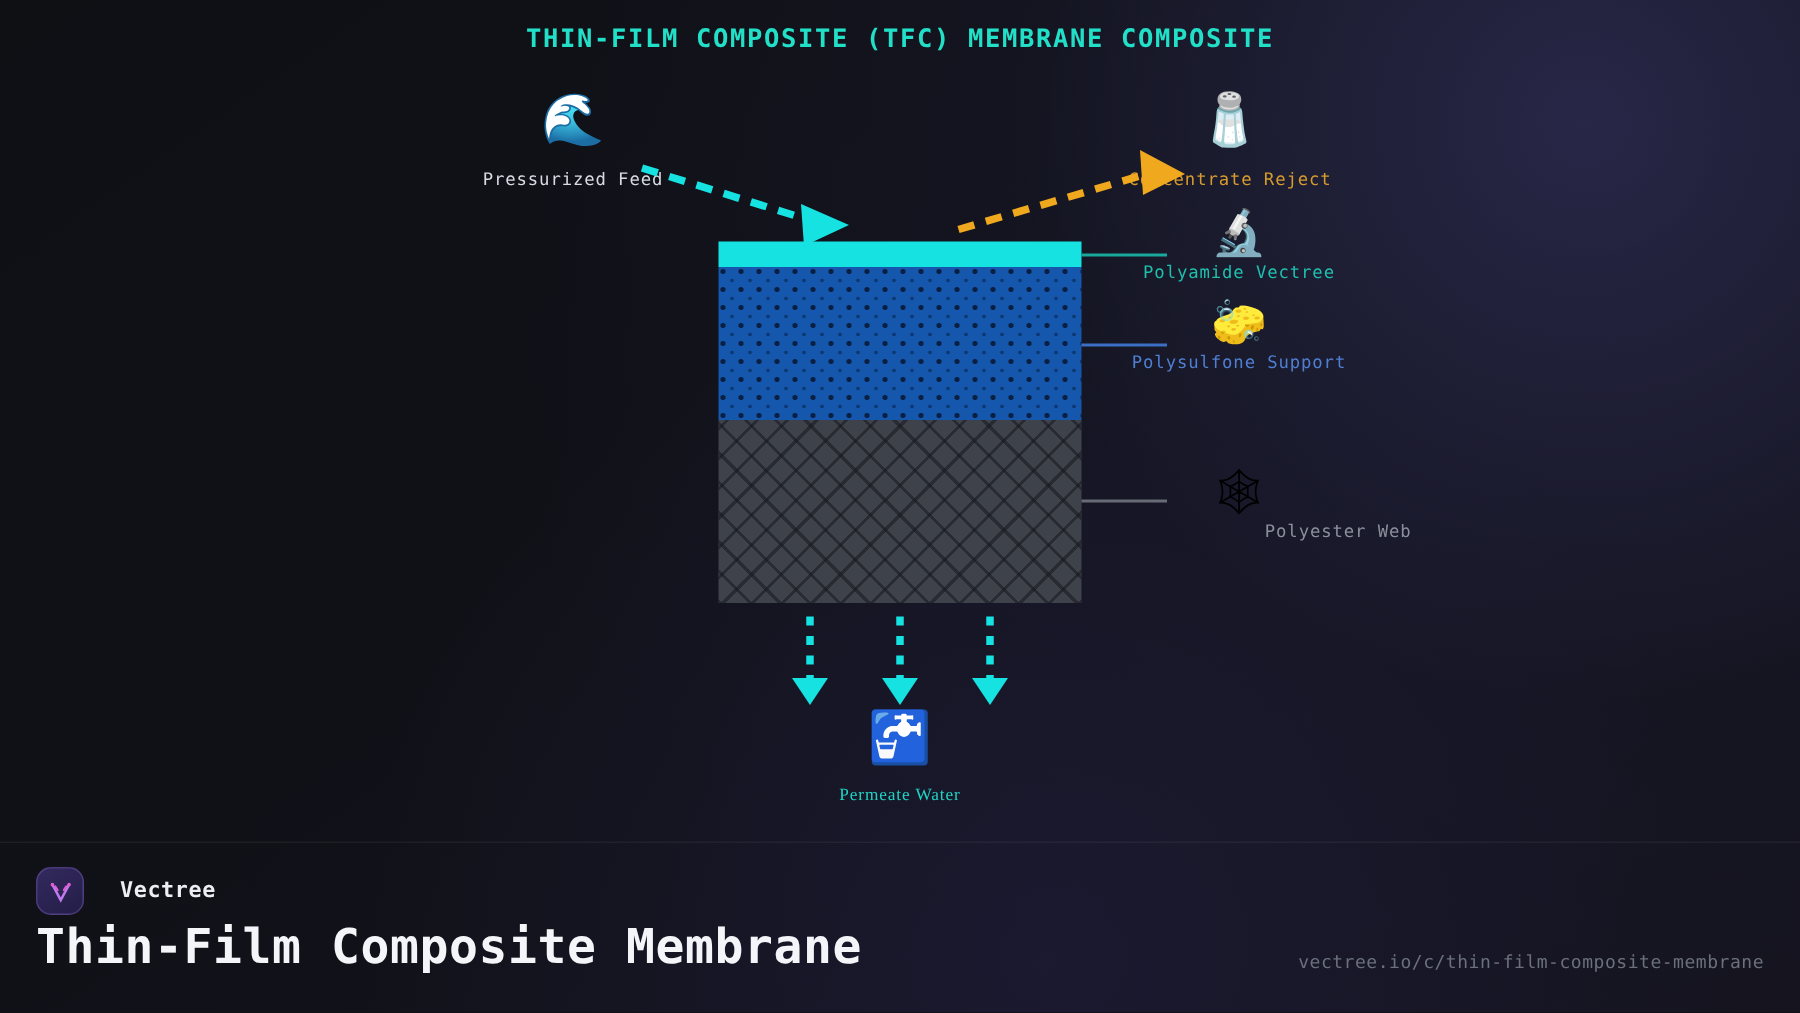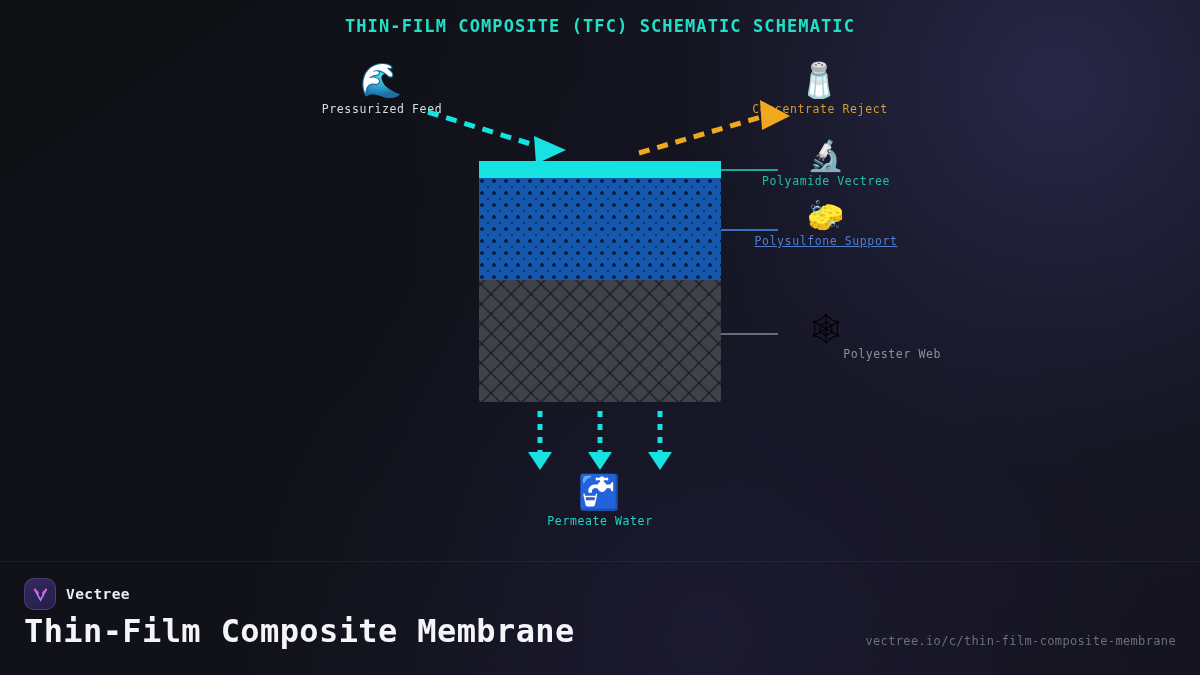--- a/index.html
+++ b/index.html
@@ -25,28 +25,28 @@
     text-align:center;
     font-size:17px; font-weight:bold; letter-spacing:1.1px;
     color:#22e0c8;
   }
 
   
   .node { position:absolute; text-align:center; }
   .node .emoji { font-size:34px; line-height:40px; display:block;
     font-family:"DejaVu Sans", sans-serif; }
   .node .cap { display:block; font-size:11.5px; letter-spacing:0.6px;
-    white-space:nowrap; margin-top:2px; }
+    white-space:nowrap; margin-top:12px; }
 
   #node-feed { left:262px; top:60px; width:240px; }
   #node-feed .cap { color:#d8dbe2; }
   #node-reject { left:700px; top:60px; width:240px; }
   #node-reject .cap { color:#d69a2e; }
   #node-permeate { left:480px; top:472px; width:240px; }
-  #node-permeate .cap { color:#1fd4c4; }
+  #node-permeate .cap { color:#1fd4c4;font-family:Liberation Serif, serif; }
 
   
   #membrane-stack { position:absolute; left:479px; top:161px; width:242px; height:241px; }
   .layer { position:absolute; left:0; width:242px; }
   #layer-polyamide {
     top:0; height:17px; background:#16e2e2;
   }
   #layer-polysulfone {
     top:17px; height:102px;
     background:
@@ -68,34 +68,34 @@
   #leader-polysulfone { left:721px; top:229px; width:57px; background:#3a6fc4; }
   #leader-polyester   { left:721px; top:333px; width:57px; background:#666b75; }
 
   .side { position:absolute; width:230px; text-align:center; }
   .side .emoji { font-size:30px; line-height:36px; display:block;
     font-family:"DejaVu Sans", sans-serif; }
   .side .cap { display:block; font-size:11.5px; letter-spacing:0.6px; white-space:nowrap; }
   #side-polyamide   { left:711px; top:138px; }
   #side-polyamide .cap   { color:#1fbfae; }
   #side-polysulfone { left:711px; top:198px; }
-  #side-polysulfone .cap { color:#4f7fd1;text-decoration:underline; }
+  #side-polysulfone .cap { color:#4f7fd1; }
   #side-polyester   { left:711px; top:311px; }
   #side-polyester .cap   { color:#8a909b;text-align:right; }
 
   
   #arrow-layer { position:absolute; inset:0; pointer-events:none; }
 
   
   #footer-divider {
     position:absolute; left:0; top:561px; width:1200px; height:1px;
     background:rgba(255,255,255,0.055);
   }
   #footer { position:absolute; left:0; top:562px; width:1200px; height:113px; }
-  #brand-row { position:absolute; left:24px; top:16px; display:flex; align-items:center; gap:10px; }
+  #brand-row { position:absolute; left:24px; top:16px; display:flex; align-items:center; gap:24px; }
   #brand-logo {
     width:32px; height:32px; border-radius:10px;
     background:linear-gradient(150deg,#332a5e 0%,#241d47 100%);
     border:1px solid rgba(160,120,230,0.30);
     display:flex; align-items:center; justify-content:center;
   }
   #brand-name { font-size:14.5px; font-weight:bold; color:#eceef3; letter-spacing:0.4px; }
   #footer-title {
     position:absolute; left:24px; top:50px;
     font-size:32px; font-weight:bold; color:#f4f5f8; letter-spacing:0.4px;
@@ -105,21 +105,21 @@
     font-size:12px; color:#6a707c; letter-spacing:0.35px;
   }
 </style>
 </head>
 <body>
 
 <div id="bg-glow"></div>
 
 <div id="stage">
 
-  <div id="diagram-title">THIN-FILM COMPOSITE (TFC) SCHEMATIC SCHEMATIC</div>
+  <div id="diagram-title">THIN-FILM COMPOSITE (TFC) MEMBRANE COMPOSITE</div>
 
   <div id="membrane-stack">
     <div class="layer" id="layer-polyamide"></div>
     <div class="layer" id="layer-polysulfone"></div>
     <div class="layer" id="layer-polyester"></div>
   </div>
 
   <div class="leader" id="leader-polyamide"></div>
   <div class="leader" id="leader-polysulfone"></div>
   <div class="leader" id="leader-polyester"></div>

